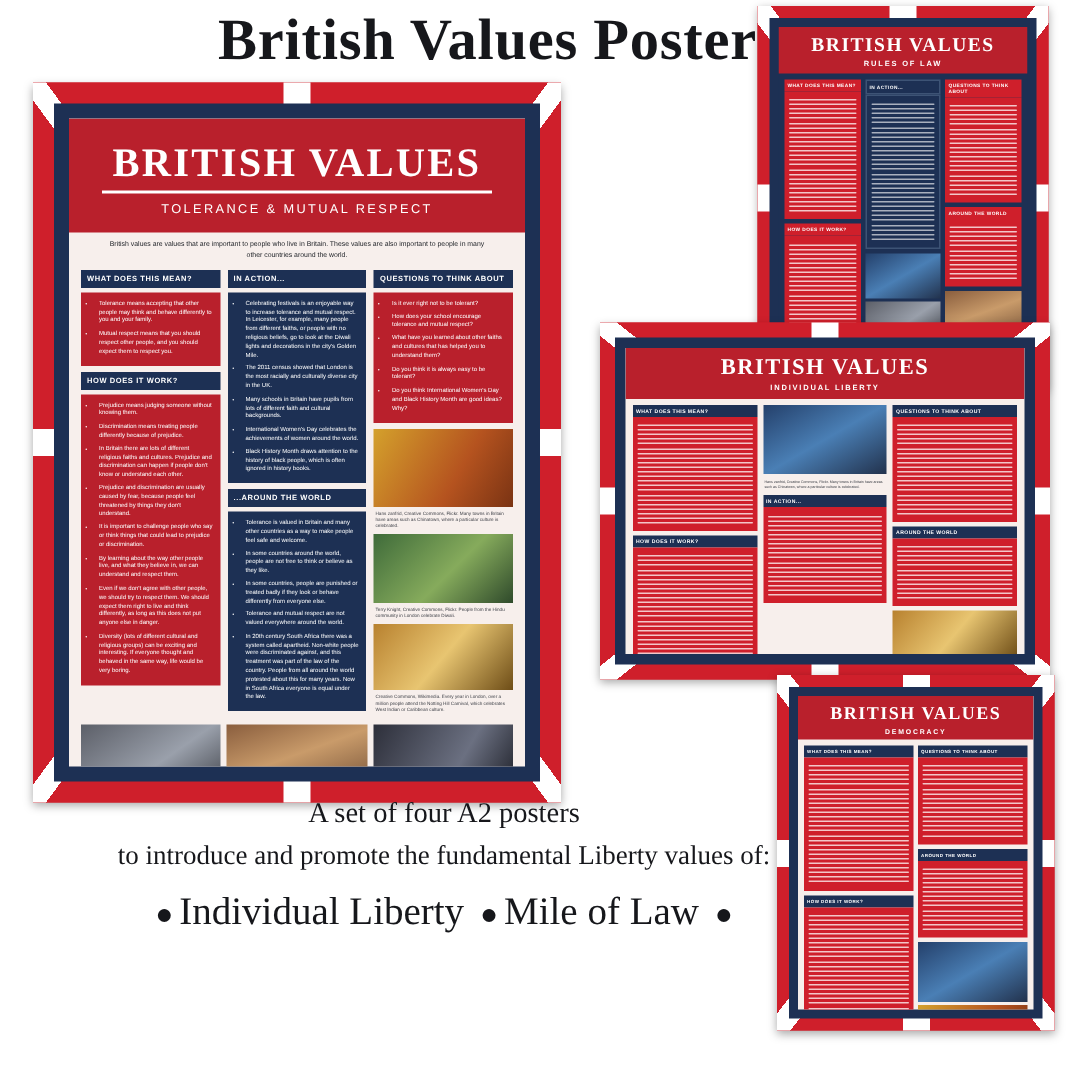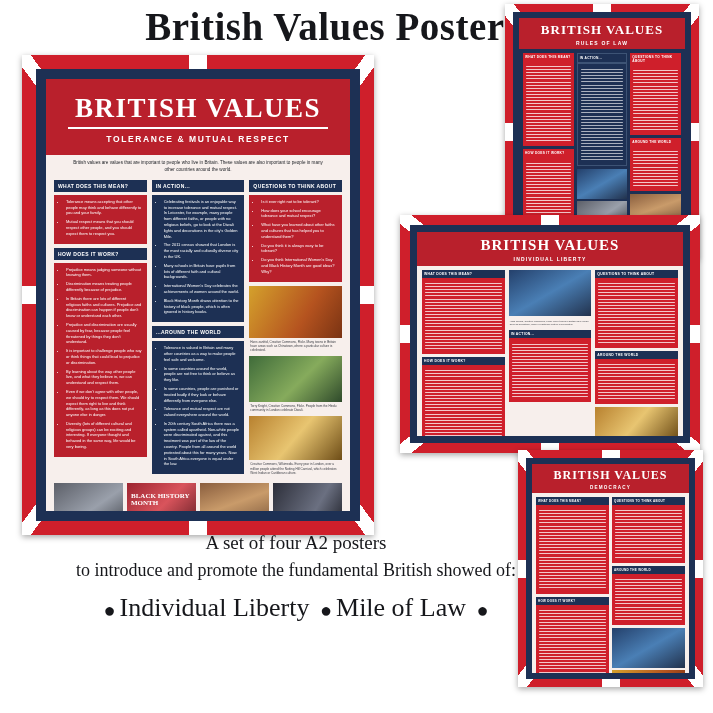--- a/index.html
+++ b/index.html
@@ -60,21 +60,21 @@
   #poster1{left:22px;top:55px;width:352px;height:480px;box-shadow:0 2px 6px rgba(0,0,0,.35);}
   #poster1 .navy-field{left:14px;top:14px;right:14px;bottom:14px;}
   #poster1 .sheet{left:24px;top:24px;right:24px;bottom:24px;background:#f7efec;}
 
   .p1-head{padding:10px 0 4px;text-align:center;background:#b9202c;margin:0;}
   .p1-title{
     font-family:"Liberation Serif", serif;font-weight:700;color:#ffffff;
     font-size:27px;letter-spacing:1.5px;line-height:1;padding-top:6px;
   }
   .p1-rule{height:2px;background:#ffffff;margin:5px 22px;}
-  .p1-sub{color:#ffffff;font-size:8.5px;letter-spacing:1.6px;font-weight:700;padding-bottom:7px;}
+  .p1-sub{color:#ffffff;font-size:8.5px;letter-spacing:1.6px;font-weight:400;padding-bottom:7px;}
   .p1-blurb{font-size:4.6px;color:#23262b;text-align:center;line-height:1.5;padding:5px 26px 6px;}
 
   .p1-cols{display:flex;gap:5px;padding:0 8px;}
   .p1-col{flex:1;}
   .secthead{
     background:#1d3054;color:#fff;font-size:5px;font-weight:700;letter-spacing:.4px;
     padding:3px 4px;margin-bottom:3px;
   }
   .redbox{background:#b9202c;color:#fff;font-size:4px;line-height:1.45;padding:4px 5px;margin-bottom:4px;}
   .redbox li{margin:0 0 3px 0;}
@@ -208,26 +208,20 @@
           <div class="cred">Creative Commons, Wikimedia. Every year in London, over a million people attend the Notting Hill Carnival, which celebrates West Indian or Caribbean culture.</div>
         </div>
       </div>
 
       <div class="p1-bottom">
         <div style="flex:1;">
           <div class="photo ph-f" style="height:48px;"></div>
 
         </div>
         <div style="flex:1;">
-          <div class="photo ph-e" style="height:48px;position:relative;">
-            <div style="position:absolute;left:4px;top:10px;color:#fff;font-size:7px;font-weight:700;font-family:'Liberation Serif',serif;line-height:1;">BLACK HISTORY MONTH</div>
-          </div>
-
-        </div>
-        <div style="flex:1;">
           <div class="photo ph-a" style="height:48px;"></div>
 
         </div>
         <div style="flex:1;">
           <div class="photo ph-g" style="height:48px;"></div>
 
         </div>
       </div>
 
     </div>
@@ -659,21 +653,21 @@
           <div class="photo ph-b" style="height:40px;margin-bottom:2px;"></div>
           <div class="photo ph-c" style="height:30px;"></div>
         </div>
       </div>
 
     </div>
   </div>
 
   <div class="caption-wrap">
     <div class="cap-line1">A set of four A2 posters</div>
-    <div class="cap-line2">to introduce and promote the fundamental British showed of:</div>
+    <div class="cap-line2">to introduce and promote the fundamental Liberty values of:</div>
     <div class="cap-values2">
       <span class="dot">●</span><span>Individual Liberty</span>
       <span class="dot">●</span><span>Mile of Law</span>
       <span class="dot">●</span>
     </div>
   </div>
 
 </div>
 
 </body></html>

